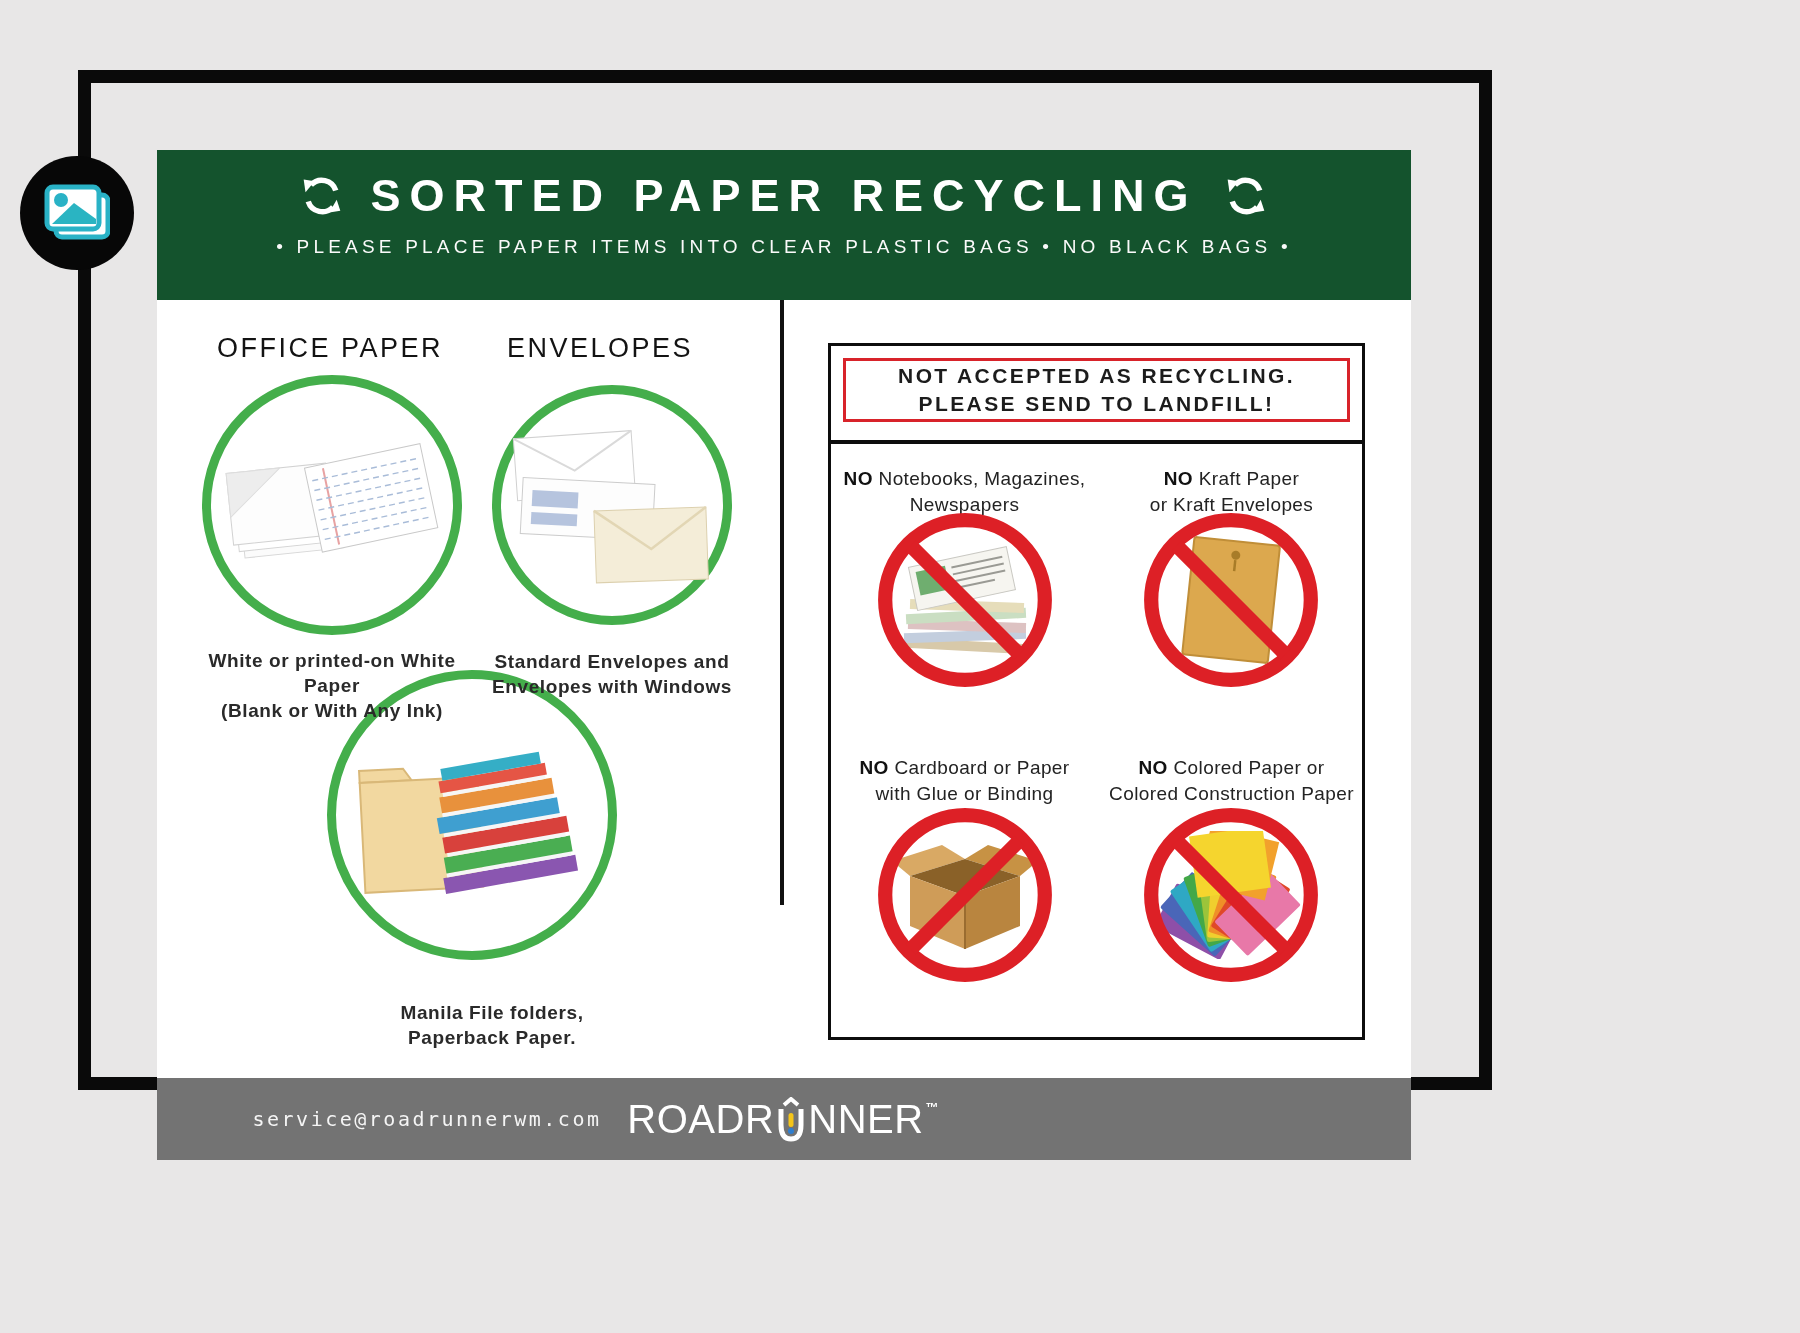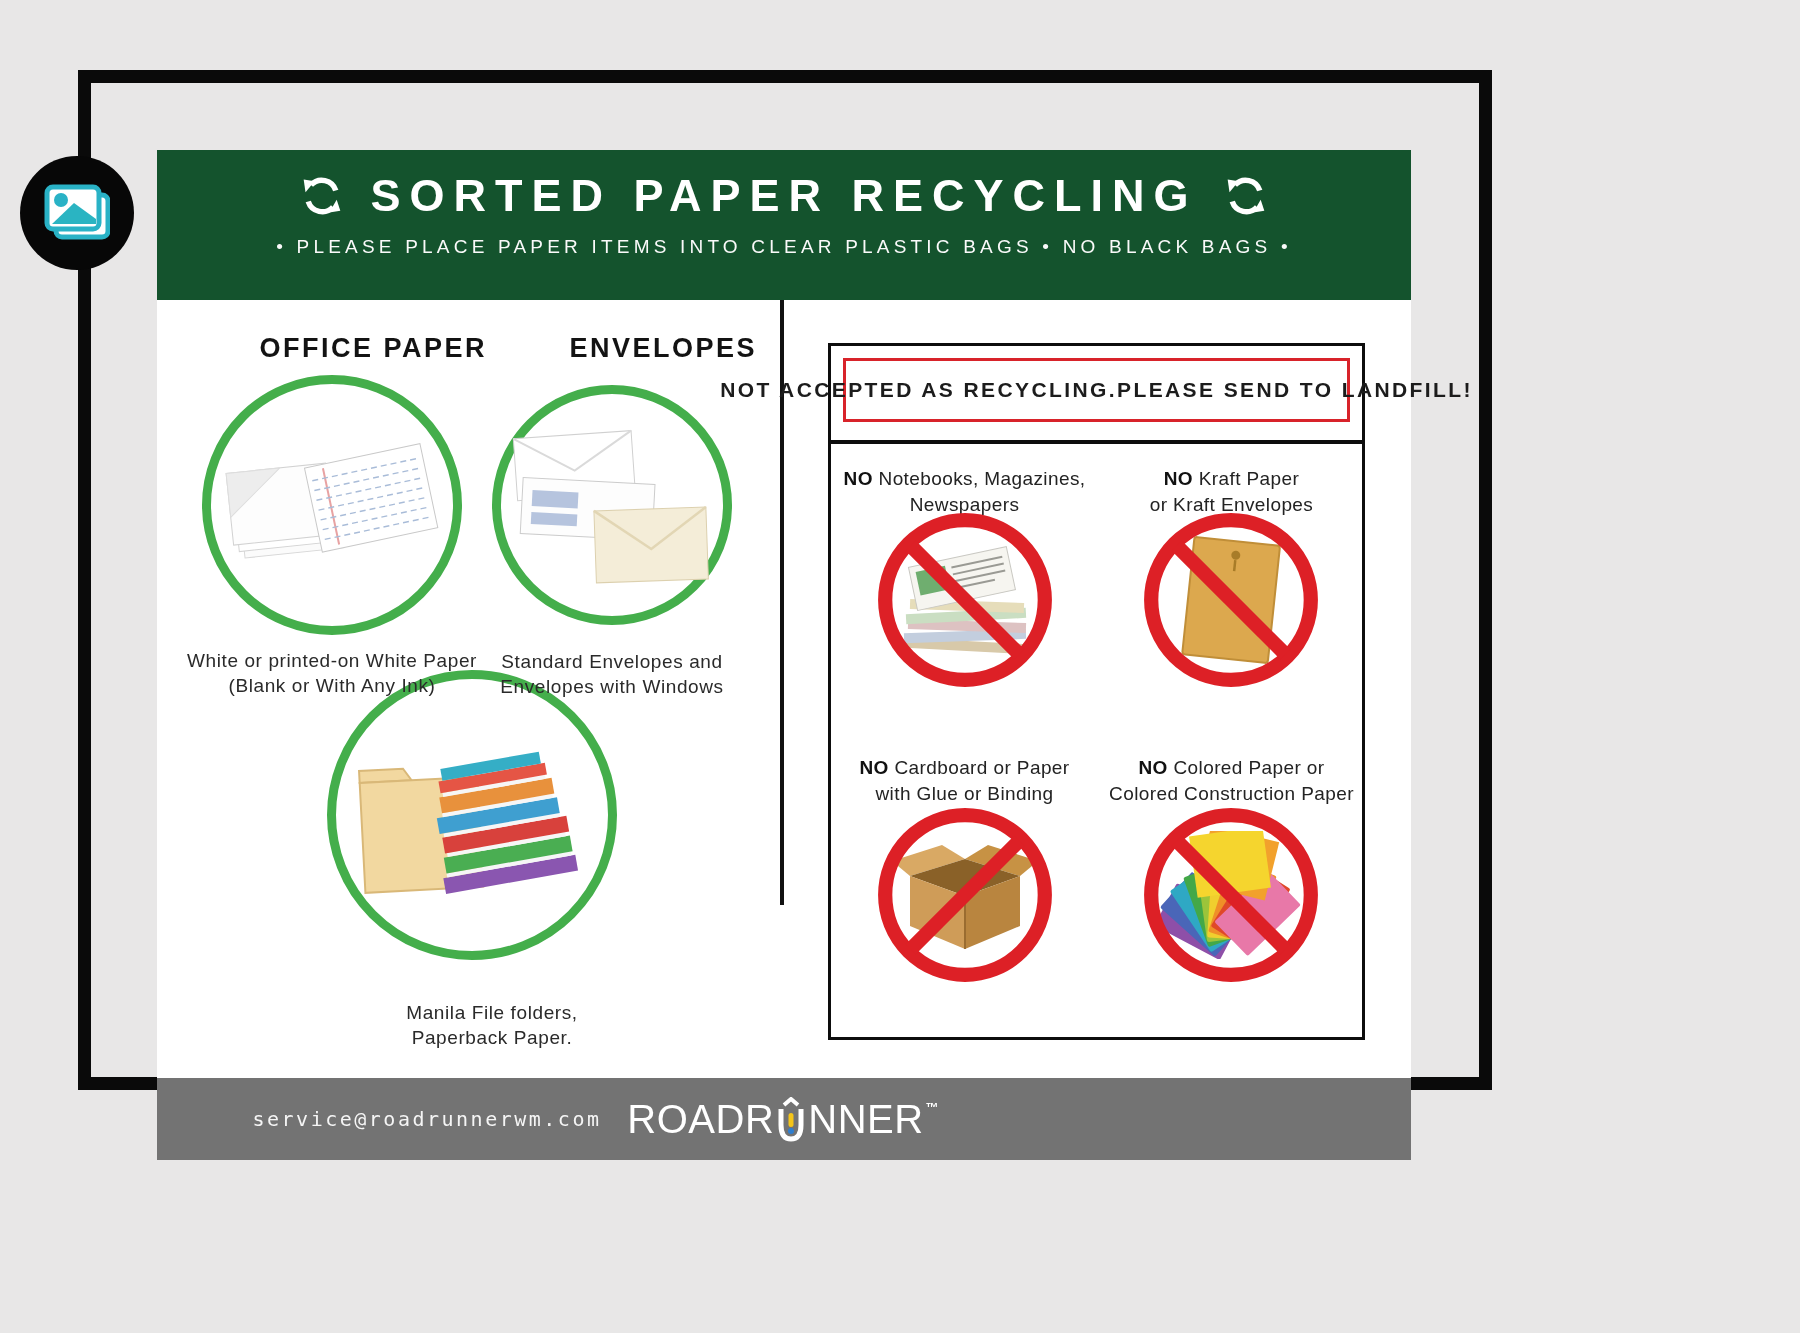--- a/index.html
+++ b/index.html
@@ -17,44 +17,44 @@
   .band-top { position: absolute; left: 0; top: 0; width: 100%; height: 150px; background: #14532d;
               display: flex; flex-direction: column; align-items: center; padding-top: 20px; }
   .title-row { display: flex; align-items: center; gap: 26px; }
   .title { color: #ffffff; font-size: 45px; font-weight: 700; letter-spacing: 9px; white-space: nowrap; }
   .recycle { width: 44px; height: 44px; }
   .subtitle { margin-top: 14px; color: #fafafa; font-size: 19px; font-weight: 400;
               letter-spacing: 4.2px; white-space: nowrap; text-align: right; }
 
   .body { position: absolute; left: 0; top: 150px; width: 100%; height: 778px; background: #ffffff; }
 
-  .col-heading { position: absolute; font-size: 27px; font-weight: 700; letter-spacing: 2.5px;
-                 color: #131313; text-align: right; white-space: nowrap; }
+  .col-heading { position: absolute; font-size: 27px; font-weight: 400; letter-spacing: 2.5px;
+                 color: #131313; text-align: left; white-space: nowrap; }
   .h-office { left: 60px; top: 33px; width: 270px; }
   .h-env    { left: 350px; top: 33px; width: 250px; }
 
   .gcircle { position: absolute; border: 9px solid #44ae4b; border-radius: 50%;
              background: #ffffff; display: flex; align-items: center; justify-content: center; }
   .c1 { left: 45px;  top: 75px;  width: 260px; height: 260px; }
   .c2 { left: 335px; top: 85px;  width: 240px; height: 240px; }
   .c3 { left: 170px; top: 370px; width: 290px; height: 290px; }
 
   .caption { position: absolute; text-align: center; color: #2a2a2a; font-size: 19px;
-             font-weight: 400; letter-spacing: 0.6px; line-height: 25px; }
+             font-weight: 700; letter-spacing: 0.6px; line-height: 25px; }
   .cap1 { left: 25px;  top: 348px; width: 300px; }
   .cap2 { left: 320px; top: 349px; width: 270px; }
   .cap3 { left: 185px; top: 700px; width: 300px; }
 
   .divider { position: absolute; left: 623px; top: 0; width: 4px; height: 605px; background: #111111; }
 
   
   .nobox { position: absolute; left: 671px; top: 43px; width: 537px; height: 697px;
            border: 3px solid #0d0d0d; background: #ffffff; }
   .banner { position: absolute; left: 12px; top: 12px; width: 507px; height: 64px;
-            border: 3px solid #d8232a; display: flex; flex-direction: row;
+            border: 3px solid #d8232a; display: flex; flex-direction: column;
             align-items: center; justify-content: center; }
   .banner div { color: #1c1c1c; font-size: 21px; font-weight: 700; letter-spacing: 2.4px;
                 line-height: 28px; white-space: nowrap; }
   .nobox-sep { position: absolute; left: 0; top: 94px; width: 100%; height: 4px; background: #0d0d0d; }
 
   .no-label { position: absolute; width: 267px; text-align: center; color: #232323;
               font-size: 19px; line-height: 26px; letter-spacing: 0.4px; }
   .no-label b { font-weight: 800; color: #111; margin-top: 44px; }
   .l1 { left: 0px;   top: 120px; }
   .l2 { left: 267px; top: 120px; }

